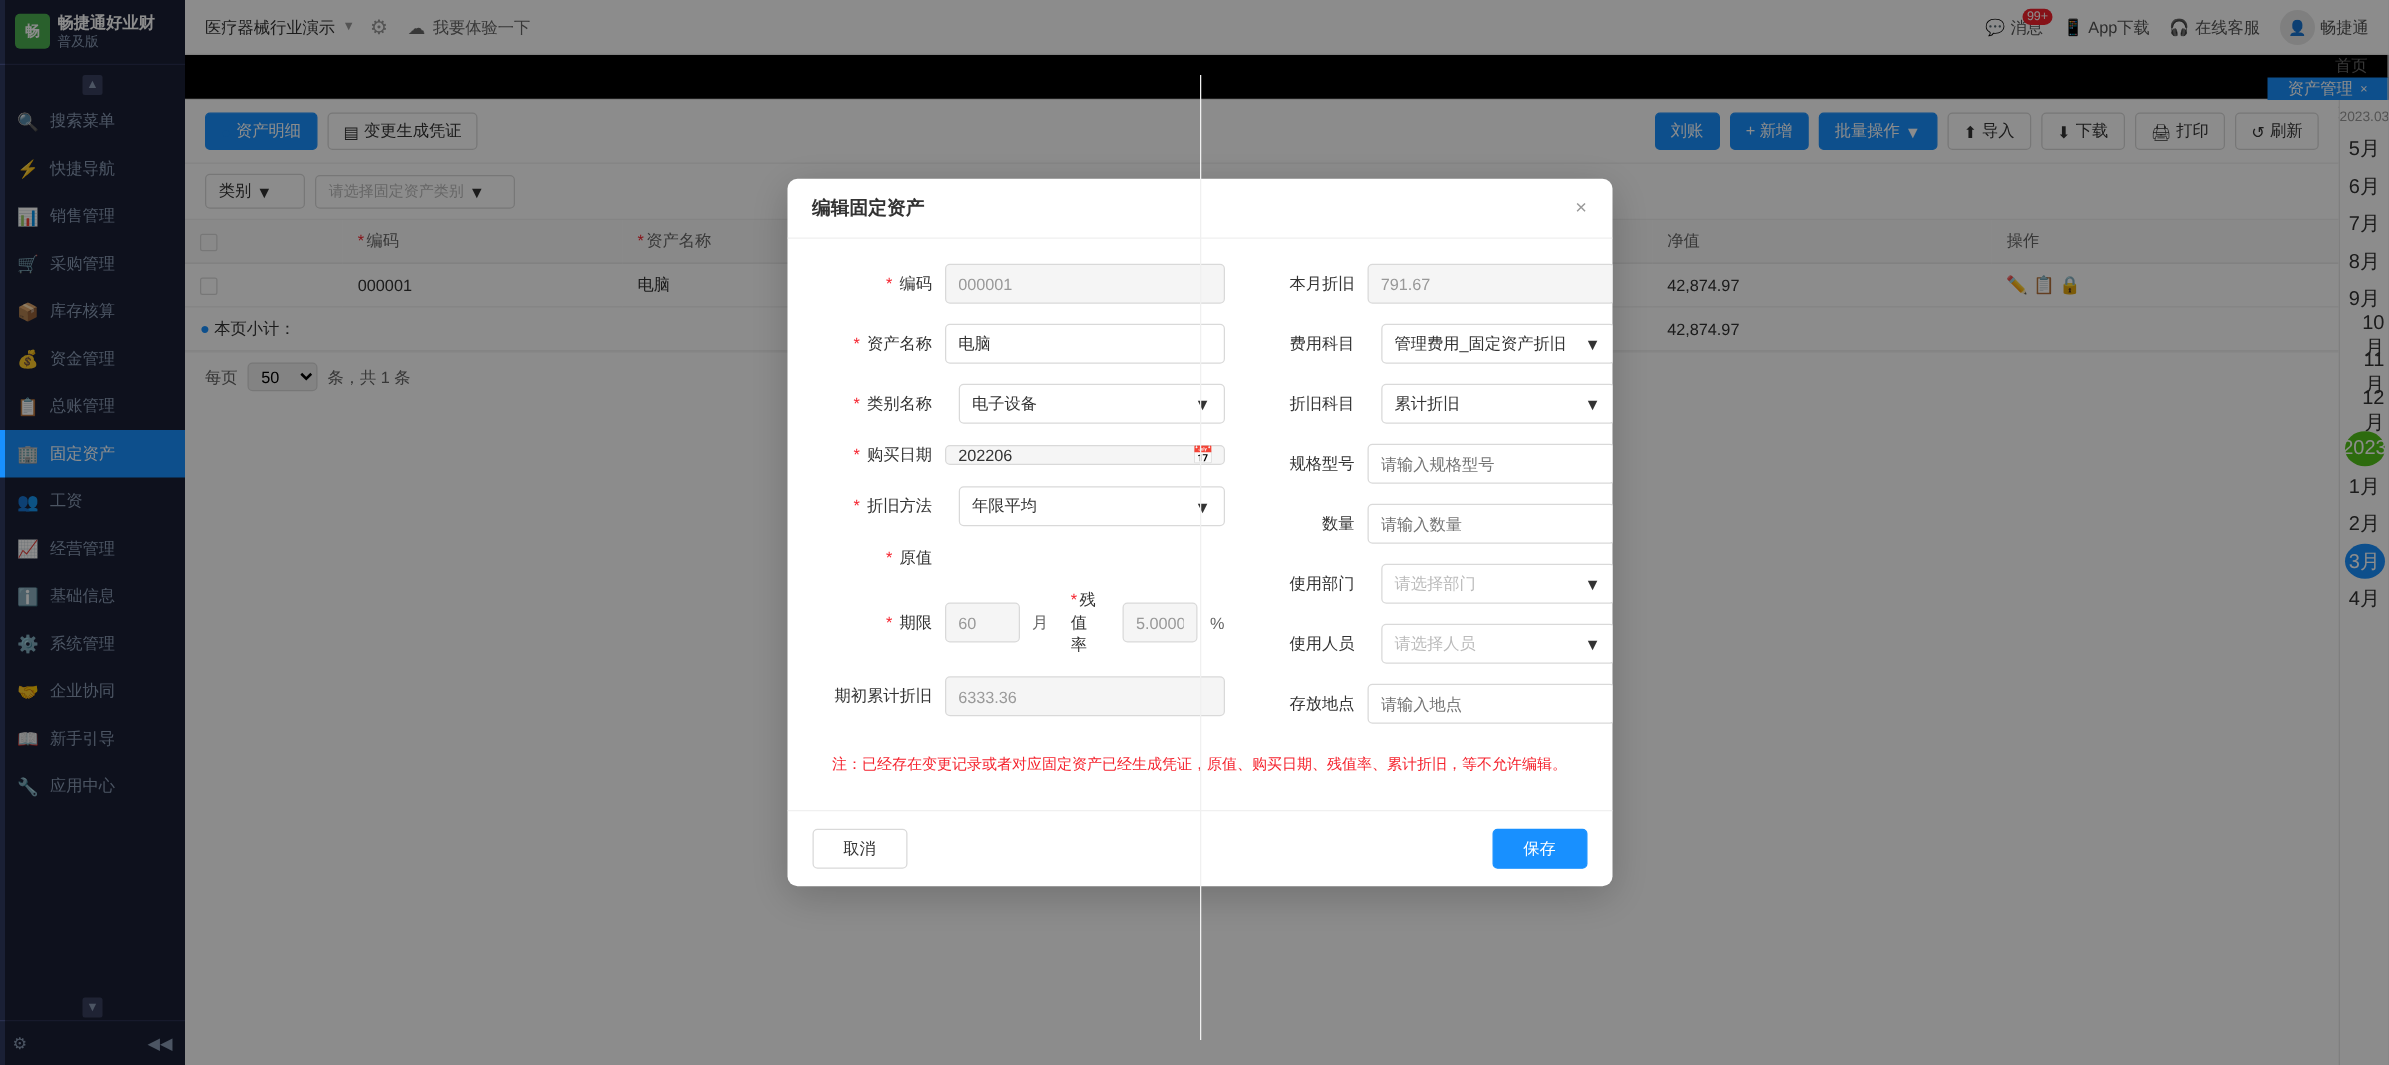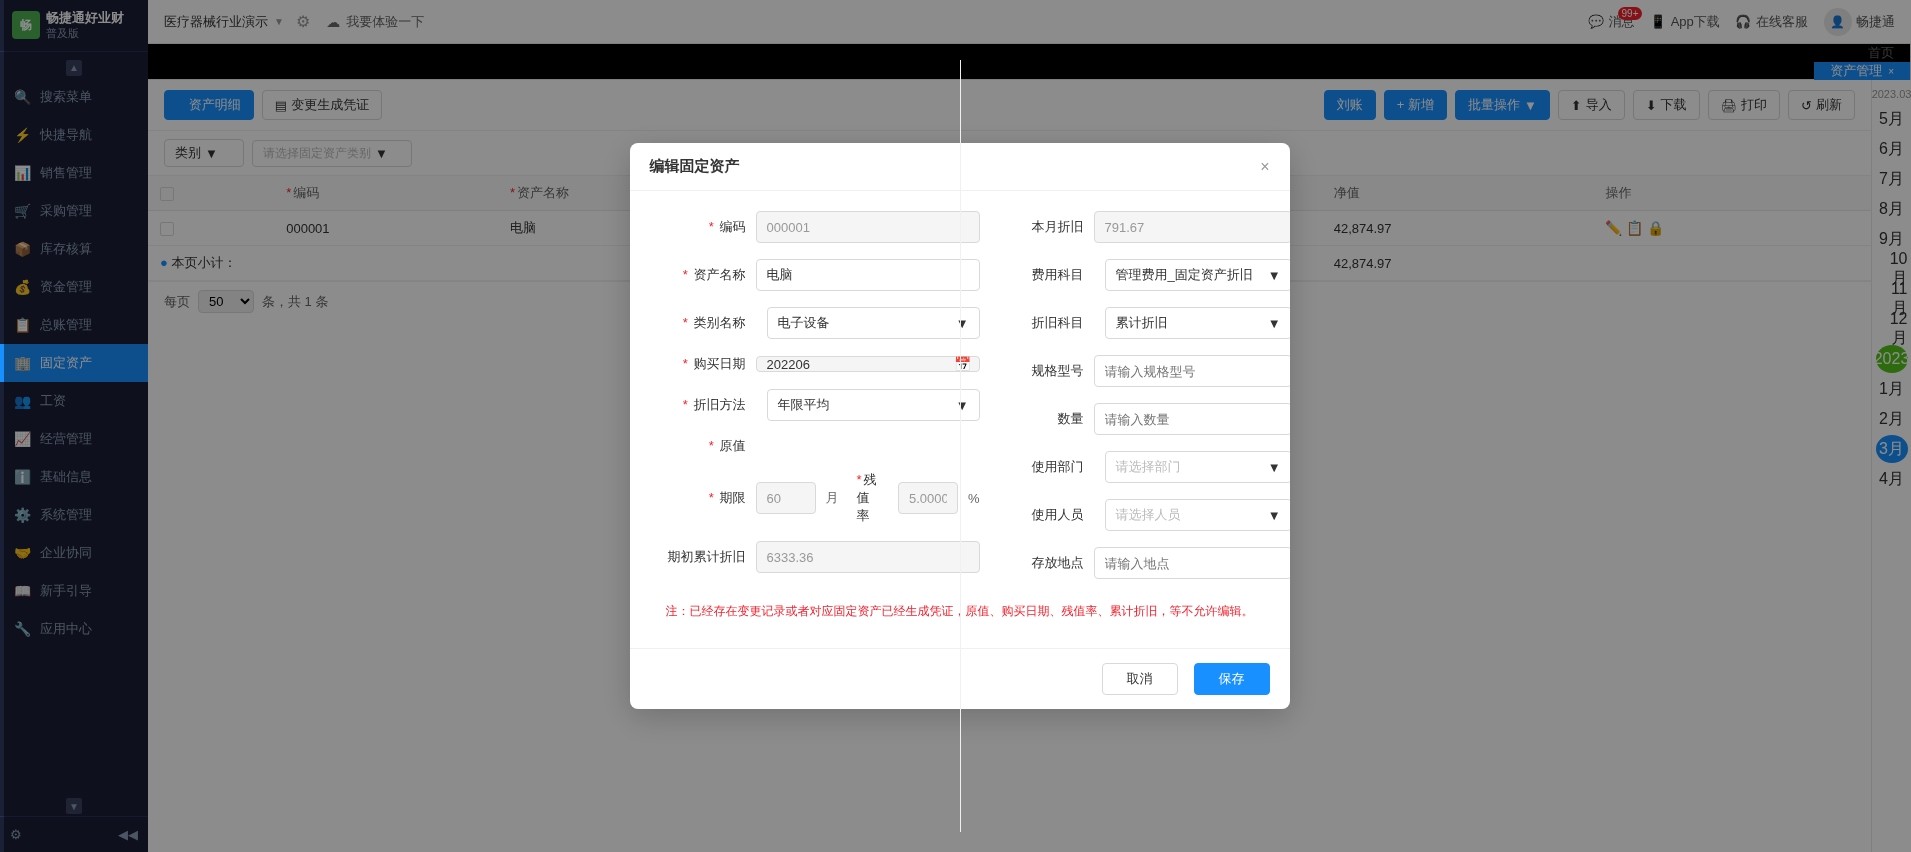--- a/index.html
+++ b/index.html
@@ -80,21 +80,21 @@
     .pagination { padding: 8px 16px; display: flex; align-items: center; gap: 8px; border-top: 1px solid #f0f0f0; font-size: 13px; color: #666; }
     .page-select { border: 1px solid #d9d9d9; border-radius: 4px; padding: 2px 6px; font-size: 13px; }
 
     
     .modal-overlay { position: fixed; top: 0; left: 4px; width: 100%; height: 100%; background: rgba(0,0,0,0.45); z-index: 1000; display: flex; align-items: center; justify-content: center; }
     .modal { background: #fff; border-radius: 8px; width: 660px; box-shadow: 0 8px 32px rgba(0,0,0,0.2); overflow: hidden; }
     .modal-header { padding: 14px 20px; border-bottom: 1px solid #f0f0f0; display: flex; align-items: center; justify-content: space-between; }
     .modal-title { font-size: 15px; font-weight: 600; color: #333; }
     .modal-close { background: none; border: none; font-size: 16px; color: #999; cursor: pointer; }
     .modal-body { padding: 20px 24px; }
-    .modal-footer { padding: 14px 20px; border-top: 1px solid #f0f0f0; display: flex; justify-content: flex-end; gap: 16px; }
+    .modal-footer { padding: 14px 20px; border-top: 1px solid #f0f0f0; display: flex; justify-content: space-between; gap: 16px; }
 
     
     .form-grid { display: grid; grid-template-columns: 1fr 1fr; gap: 0; }
     .form-col { padding: 0 12px; }
     .form-row { display: flex; align-items: center; margin-bottom: 16px; }
     .form-label { width: 90px; text-align: right; padding-right: 10px; color: #333; font-size: 13px; flex-shrink: 0; }
     .form-input { flex: 1; height: 32px; border: 1px solid #d9d9d9; border-radius: 4px; padding: 0 10px; font-size: 13px; color: #333; outline: none; }
     .form-input.readonly { background: #f5f5f5; color: #999; }
     .form-input-with-icon { flex: 1; display: flex; align-items: center; position: relative; }
     .form-input-with-icon input { flex: 1; height: 16px; border: 1px solid #d9d9d9; border-radius: 4px; padding: 0 36px 0 10px; font-size: 13px; color: #333; outline: none; background: #f5f5f5; }

